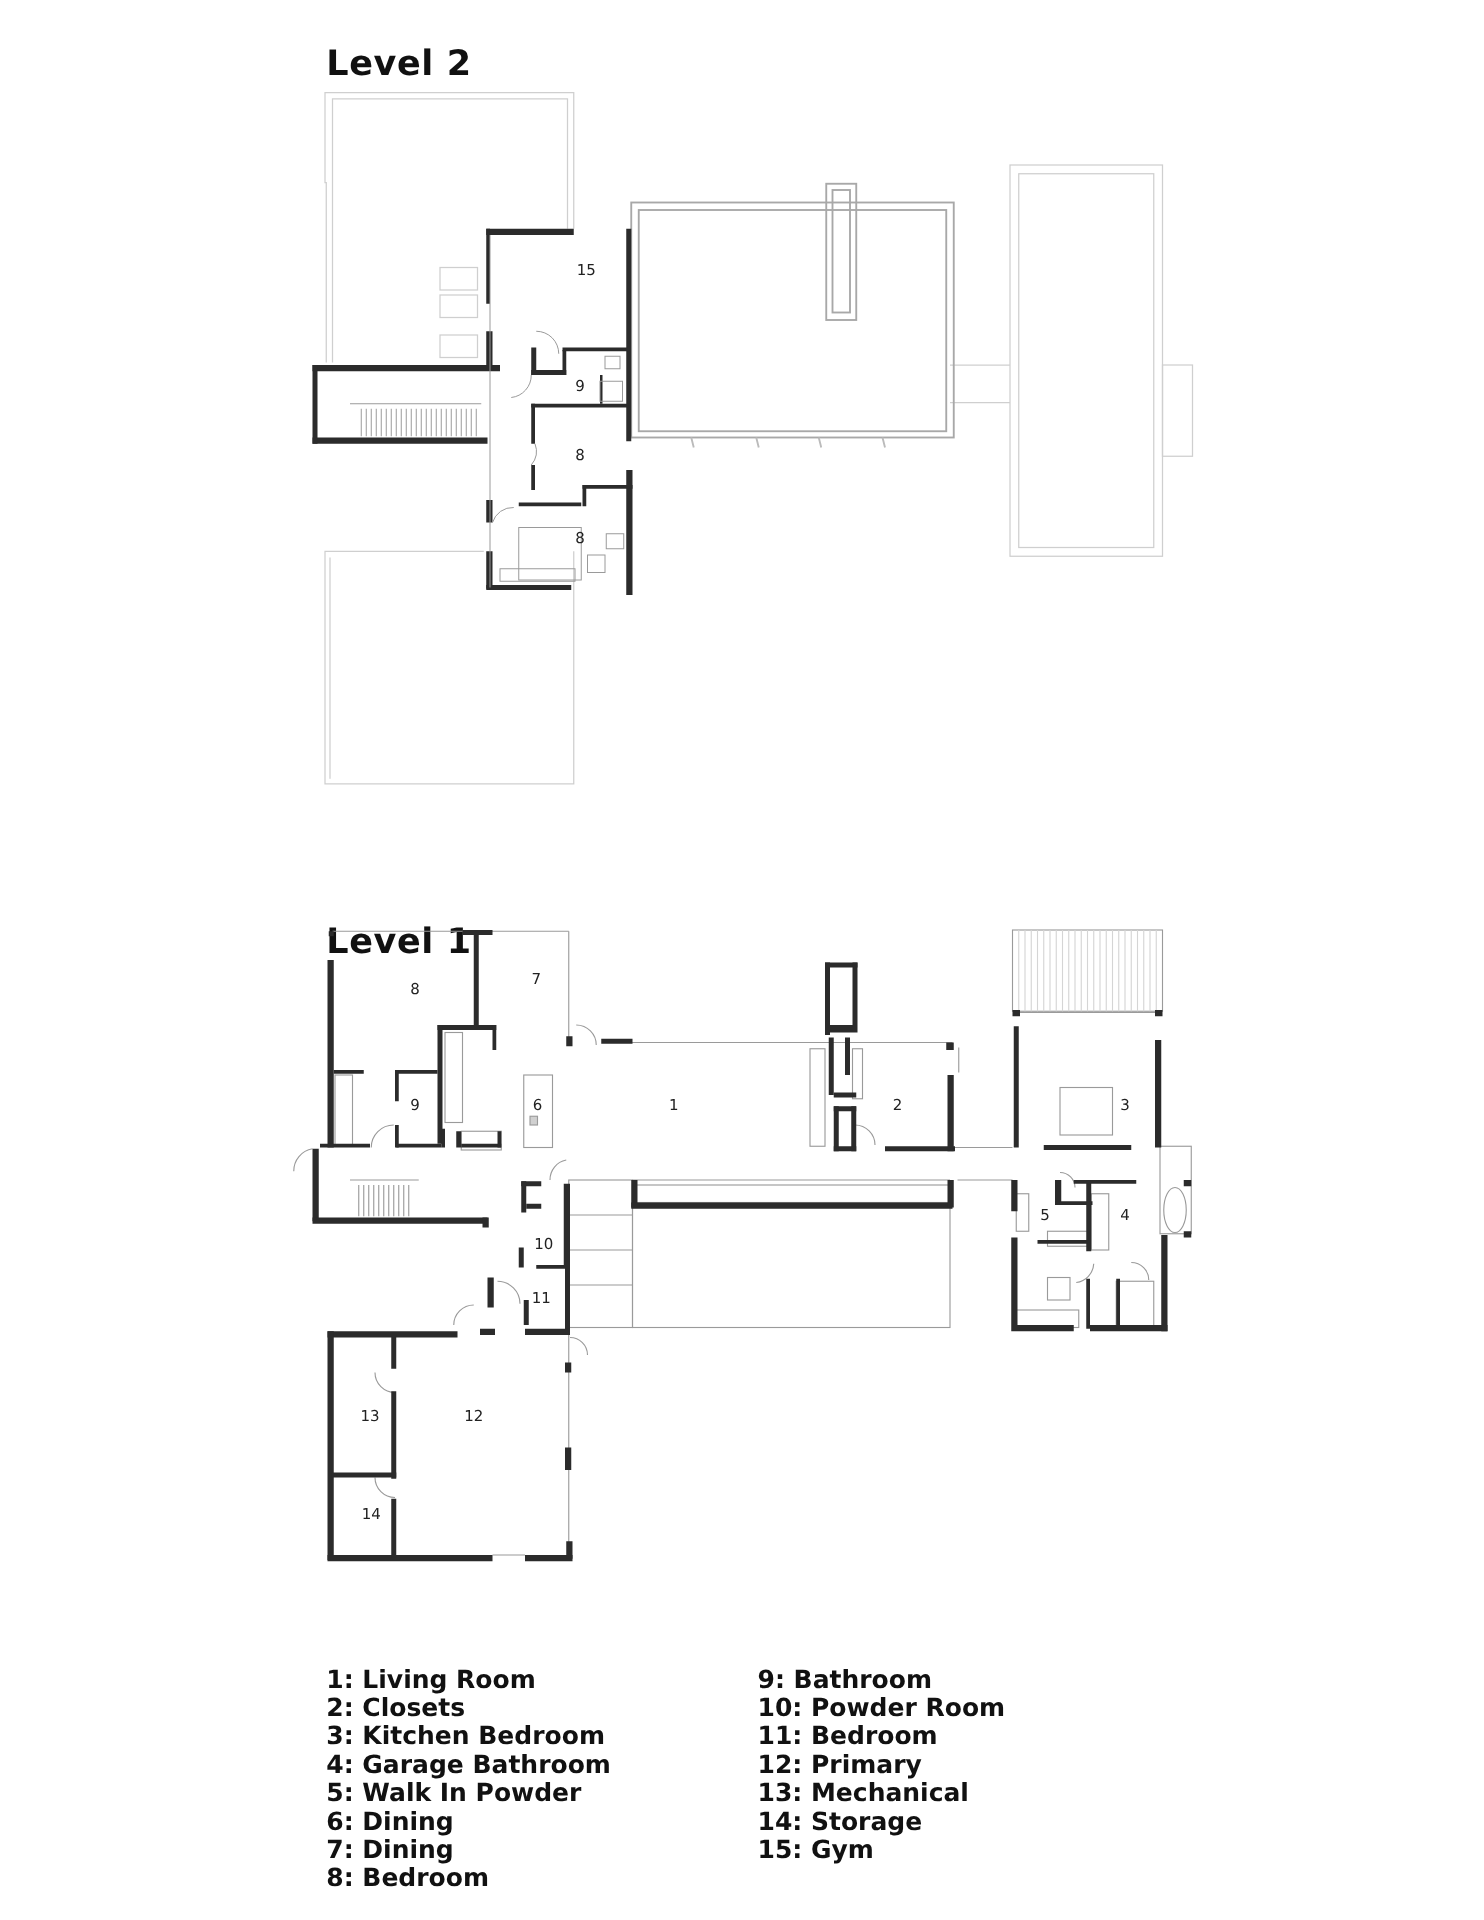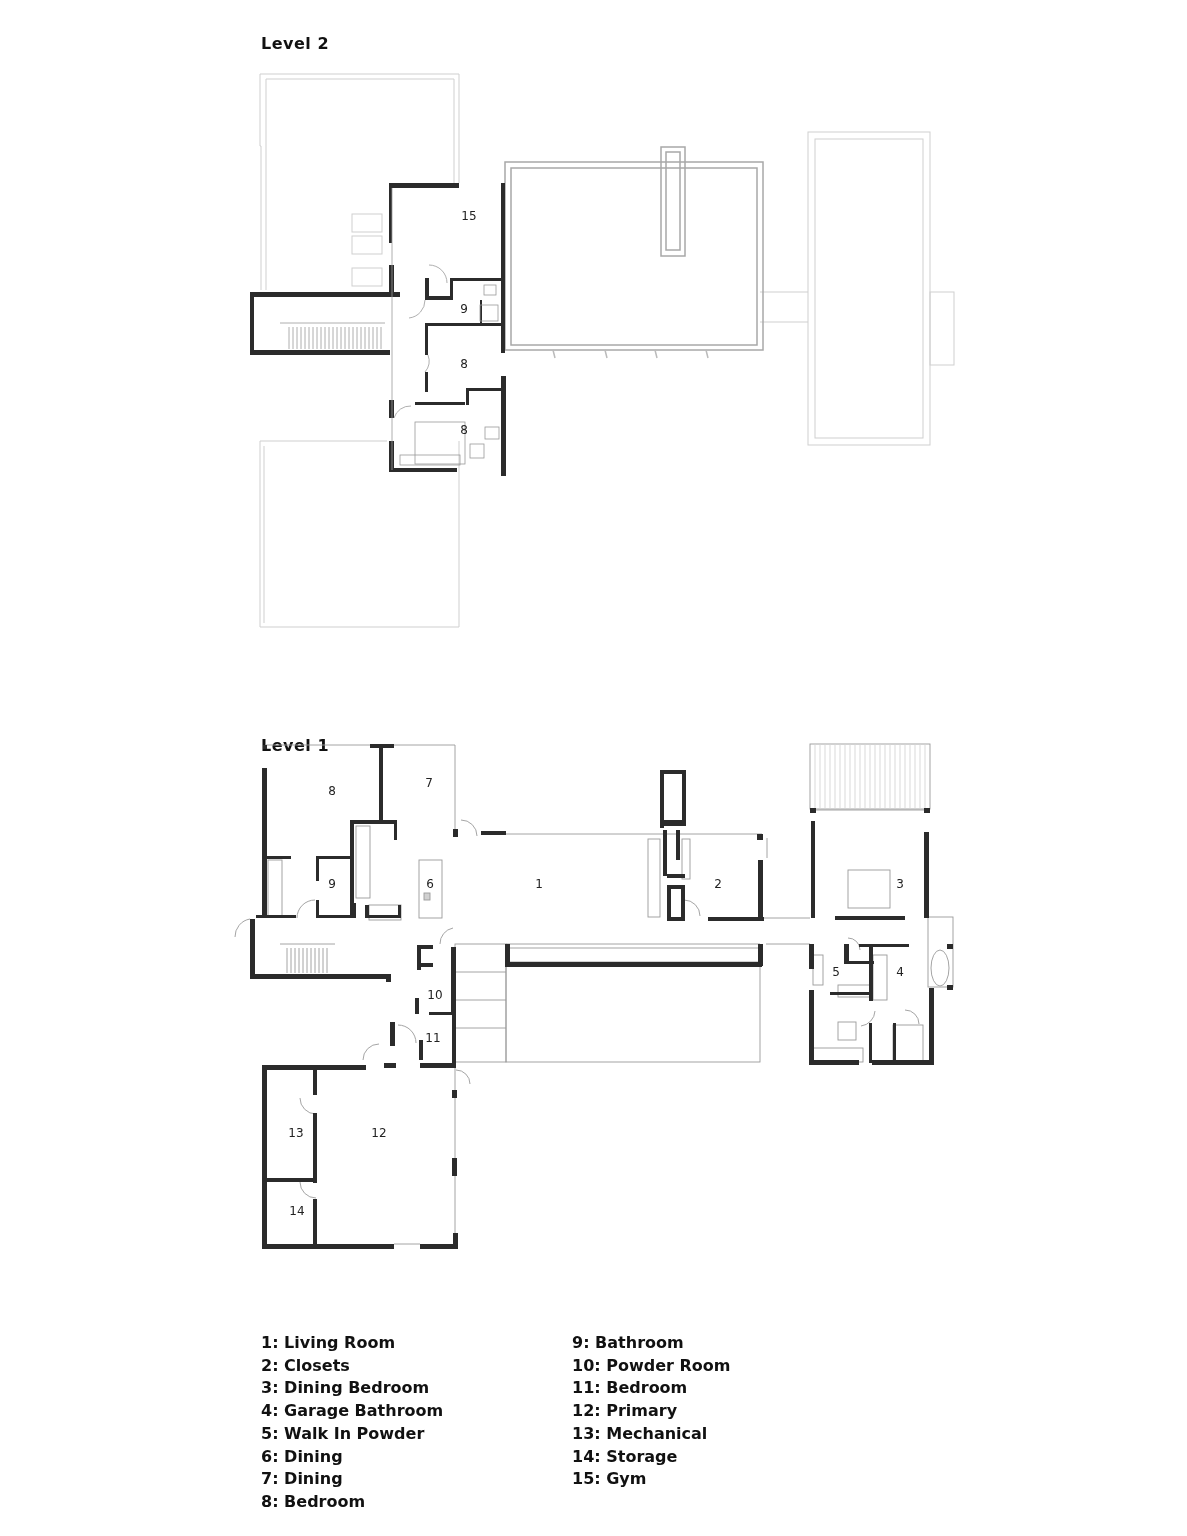--- a/index.html
+++ b/index.html
@@ -1,24 +1,24 @@
 <!DOCTYPE html>
 <html><head>
 <meta charset="utf-8">
 <style>
   html, body { margin:0; padding:0; background:#ffffff; }
   body { width:1187px; height:1536px; position:relative; overflow:hidden;
          font-family:"DejaVu Sans", "Liberation Sans", sans-serif; color:#111; }
-  .level-title { position:absolute; left:261px; font-size:16px; font-weight:bold; letter-spacing:0.5px; color:#111; }
+  .level-title { position:absolute; left:261px; font-size:28px; font-weight:bold; letter-spacing:0.5px; color:#111; }
   #title-l2 { top:34px; }
   #title-l1 { top:736px; }
   svg.plan { position:absolute; left:0; top:0; }
-  .legend { position:absolute; top:1332px; font-size:16px; font-weight:bold; line-height:22.7px; color:#111; }
+  .legend { position:absolute; top:1332px; font-size:20px; font-weight:bold; line-height:22.7px; color:#111; }
   .legend.col1 { left:261px; }
-  .legend.col2 { left:572px; }
+  .legend.col2 { left:606px; }
   .legend div { white-space:nowrap; }
   .room-num { font-family:"DejaVu Sans", sans-serif; font-size:12px; fill:#222; text-anchor:middle; }
 </style>
 </head>
 <body>
 
 <div class="level-title" id="title-l2">Level 2</div>
 <div class="level-title" id="title-l1">Level 1</div>
 
 <svg class="plan" width="1187" height="1300" viewBox="0 0 1187 1300">
@@ -273,21 +273,21 @@
       <text class="room-num" x="379" y="1137">12</text>
       <text class="room-num" x="296" y="1137">13</text>
       <text class="room-num" x="297" y="1215">14</text>
     </g>
   </g>
 </svg>
 
 <div class="legend col1">
   <div>1: Living Room</div>
   <div>2: Closets</div>
-  <div>3: Dining Bedroom</div>
+  <div>3: Kitchen Bedroom</div>
   <div>4: Garage Bathroom</div>
   <div>5: Walk In Powder</div>
   <div>6: Dining</div>
   <div>7: Dining</div>
   <div>8: Bedroom</div>
 </div>
 <div class="legend col2">
   <div>9: Bathroom</div>
   <div>10: Powder Room</div>
   <div>11: Bedroom</div>

